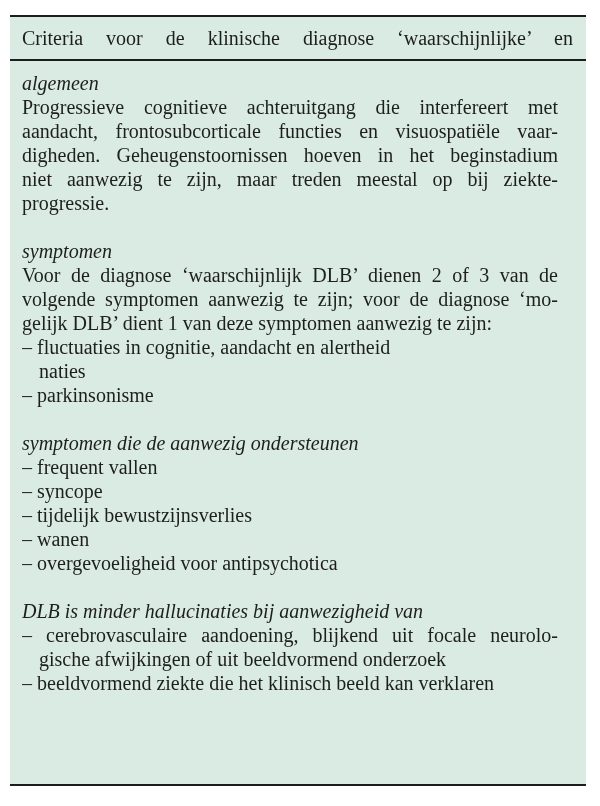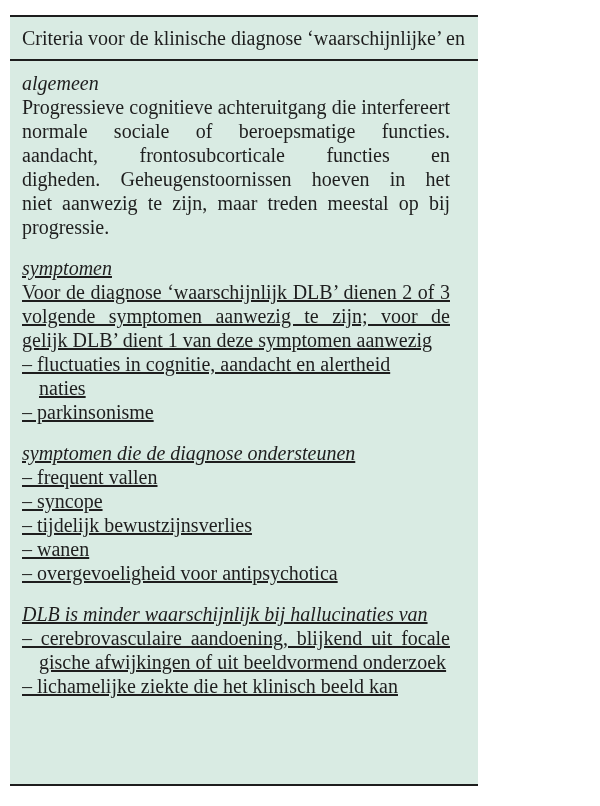--- a/index.html
+++ b/index.html
@@ -12,21 +12,21 @@
     background: #ffffff;
     font-family: "Liberation Serif", "DejaVu Serif", serif;
     color: #1e1e1e;
     position: relative;
     overflow: hidden;
   }
   .criteria-box {
     position: absolute;
     left: 10px;
     top: 15px;
-    width: 468px;
+    width: 576px;
     height: 771px;
     box-sizing: border-box;
     background: #d9ebe3;
     border-top: 2px solid #1d1d1d;
     border-bottom: 2px solid #1d1d1d;
   }
   .title-block {
     box-sizing: border-box;
     padding: 8px 13px 8px 12px;
     border-bottom: 2px solid #1d1d1d;
@@ -54,22 +54,21 @@
   }
   
   .head {
     font-style: italic;
   }
   
   .cont {
     padding-left: 17px;
   }
   .sec.gap {
-    margin-top: 17px;
-    text-decoration: underline;
+    margin-top: 24px;
   }
   sup {
     font-size: 12px;
     line-height: 0;
     vertical-align: 7px;
   }
 </style>
 </head>
 <body>
 
@@ -77,47 +76,46 @@
 
   <div class="title-block">
     <div class="ln j">Criteria voor de klinische diagnose ‘waarschijnlijke’ en</div>
   </div>
 
   <div class="body-block">
 
     <div class="sec">
       <div class="ln head">algemeen</div>
       <div class="ln j">Progressieve cognitieve achteruitgang die interfereert met</div>
-      <div class="ln j">normale sociale of beroepsmatige functies. Stoornissen in</div>
       <div class="ln j">aandacht, frontosubcorticale functies en visuospatiële vaar-</div>
       <div class="ln j">digheden. Geheugenstoornissen hoeven in het beginstadium</div>
       <div class="ln j">niet aanwezig te zijn, maar treden meestal op bij ziekte-</div>
       <div class="ln">progressie.</div>
     </div>
 
     <div class="sec gap">
       <div class="ln head">symptomen</div>
       <div class="ln j">Voor de diagnose ‘waarschijnlijk DLB’ dienen 2 of 3 van de</div>
       <div class="ln j">volgende symptomen aanwezig te zijn; voor de diagnose ‘mo-</div>
       <div class="ln">gelijk DLB’ dient 1 van deze symptomen aanwezig te zijn:</div>
       <div class="ln">– fluctuaties in cognitie, aandacht en alertheid</div>
       <div class="ln cont">naties</div>
       <div class="ln">– parkinsonisme</div>
     </div>
 
     <div class="sec gap">
-      <div class="ln head">symptomen die de diagnose ondersteunen</div>
+      <div class="ln head">symptomen die de aanwezig ondersteunen</div>
       <div class="ln">– frequent vallen</div>
       <div class="ln">– syncope</div>
       <div class="ln">– tijdelijk bewustzijnsverlies</div>
       <div class="ln">– wanen</div>
       <div class="ln">– overgevoeligheid voor antipsychotica</div>
     </div>
 
     <div class="sec gap">
-      <div class="ln head">DLB is minder waarschijnlijk bij hallucinaties van</div>
+      <div class="ln head">DLB is minder hallucinaties bij aanwezigheid van</div>
       <div class="ln j">– cerebrovasculaire aandoening, blijkend uit focale neurolo-</div>
       <div class="ln cont">gische afwijkingen of uit beeldvormend onderzoek</div>
-      <div class="ln">– lichamelijke ziekte die het klinisch beeld kan verklaren</div>
+      <div class="ln">– beeldvormend ziekte die het klinisch beeld kan verklaren</div>
     </div>
 
   </div>
 </div>
 
 </body></html>

